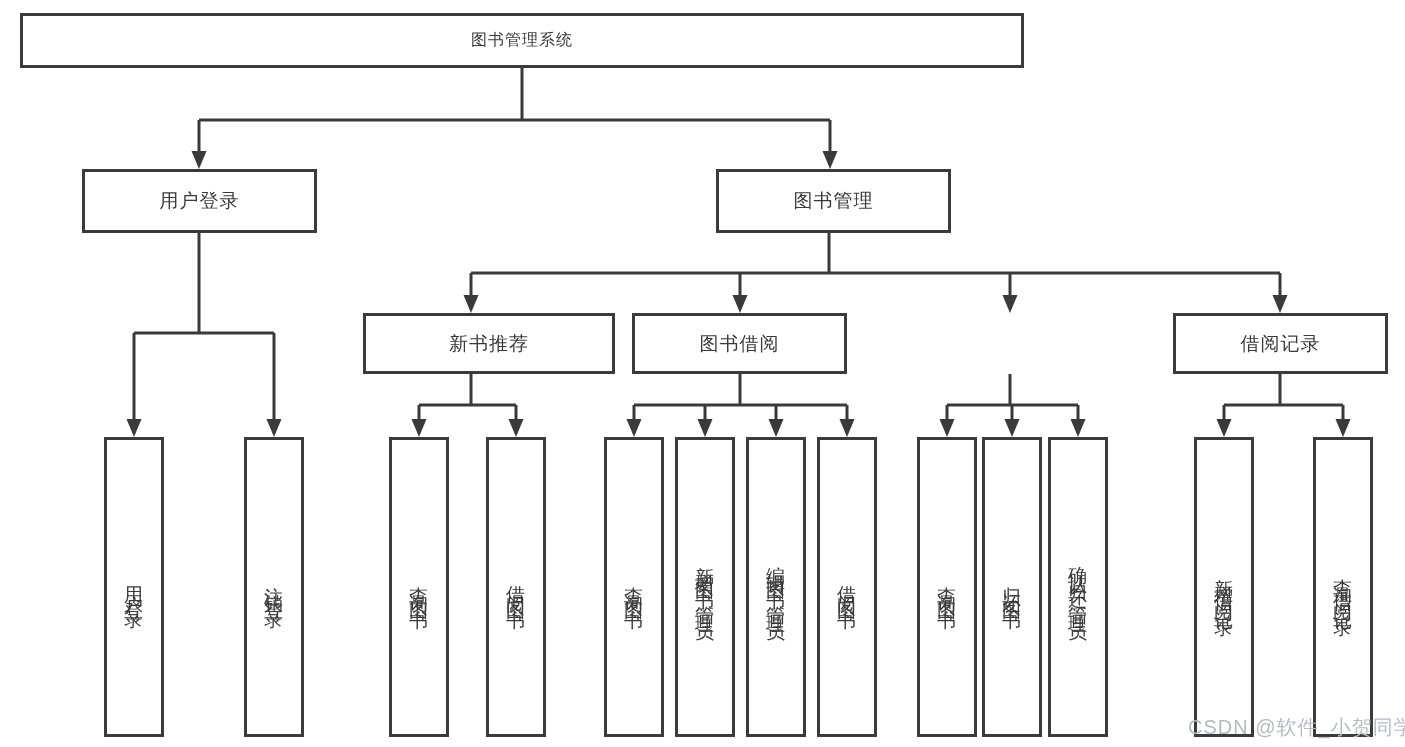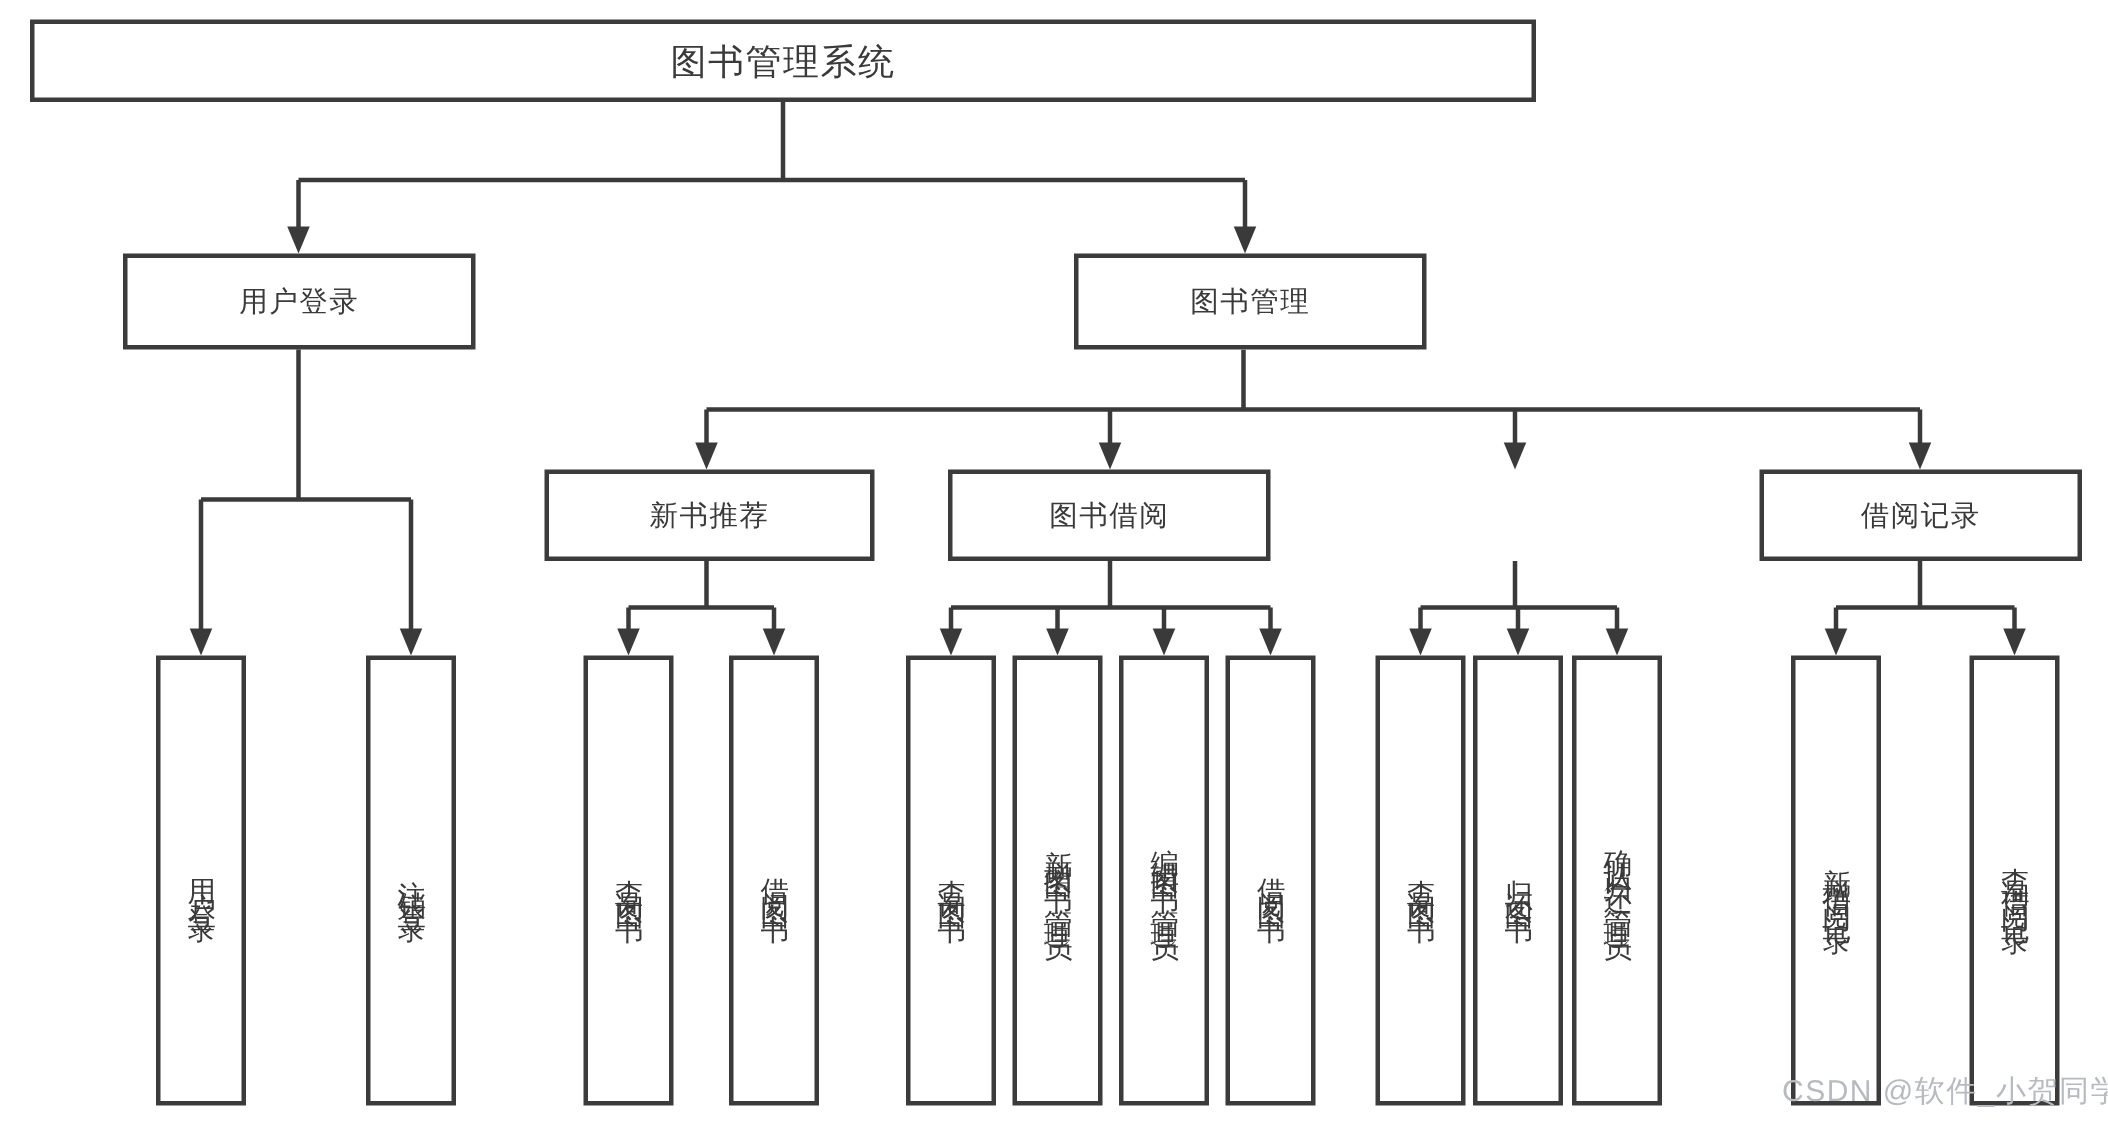--- a/index.html
+++ b/index.html
@@ -5,21 +5,21 @@
   html,body{margin:0;padding:0;background:#ffffff;}
   body{width:1405px;height:747px;position:relative;overflow:hidden;
        font-family:"Liberation Sans","DejaVu Sans",sans-serif;color:#3a3a3a;}
   .stage{position:absolute;inset:0;width:1405px;height:747px;}
   #connectors{position:absolute;left:0;top:0;z-index:1;}
   #connectors path{stroke:#3a3a3a;stroke-width:3;fill:none;}
   #connectors polygon{fill:#3a3a3a;stroke:none;}
   .node{position:absolute;z-index:2;box-sizing:border-box;background:#ffffff;
         border:3px solid #3b3b3b;display:flex;align-items:center;justify-content:center;}
   .node span{font-size:19px;letter-spacing:1px;color:#3a3a3a;white-space:nowrap;}
-  .root span{font-size:24px;}
+  .root span{font-size:16px;}
   .leaf{width:60px;height:300px;}
   .leaf span{writing-mode:vertical-rl;text-orientation:mixed;letter-spacing:8px;
              font-size:19px;line-height:1;}
   .watermark{position:absolute;z-index:3;left:1188px;top:714px;font-size:20px;
              color:#b6bac1;letter-spacing:1px;white-space:nowrap;}
 </style>
 </head>
 <body>
 
 <div class="stage">
@@ -76,21 +76,21 @@
     <span>图书管理系统</span>
   </div>
 
   <div class="node" style="left:82px;top:169px;width:235px;height:64px">
     <span>用户登录</span>
   </div>
   <div class="node" style="left:716px;top:169px;width:235px;height:64px">
     <span>图书管理</span>
   </div>
 
-  <div class="node" style="left:363px;top:313px;width:220px;height:61px">
+  <div class="node" style="left:363px;top:313px;width:252px;height:61px">
     <span>新书推荐</span>
   </div>
   <div class="node" style="left:632px;top:313px;width:215px;height:61px">
     <span>图书借阅</span>
   </div>
   <div class="node" style="left:1173px;top:313px;width:215px;height:61px">
     <span>借阅记录</span>
   </div>
 
   <div class="node leaf" style="left:104px;top:437px">

